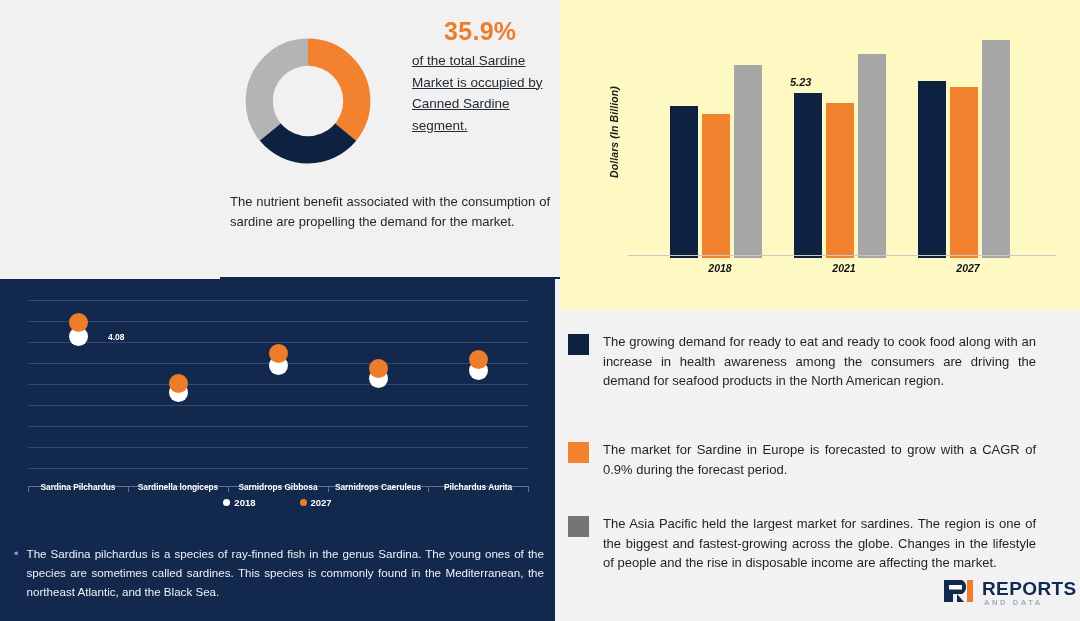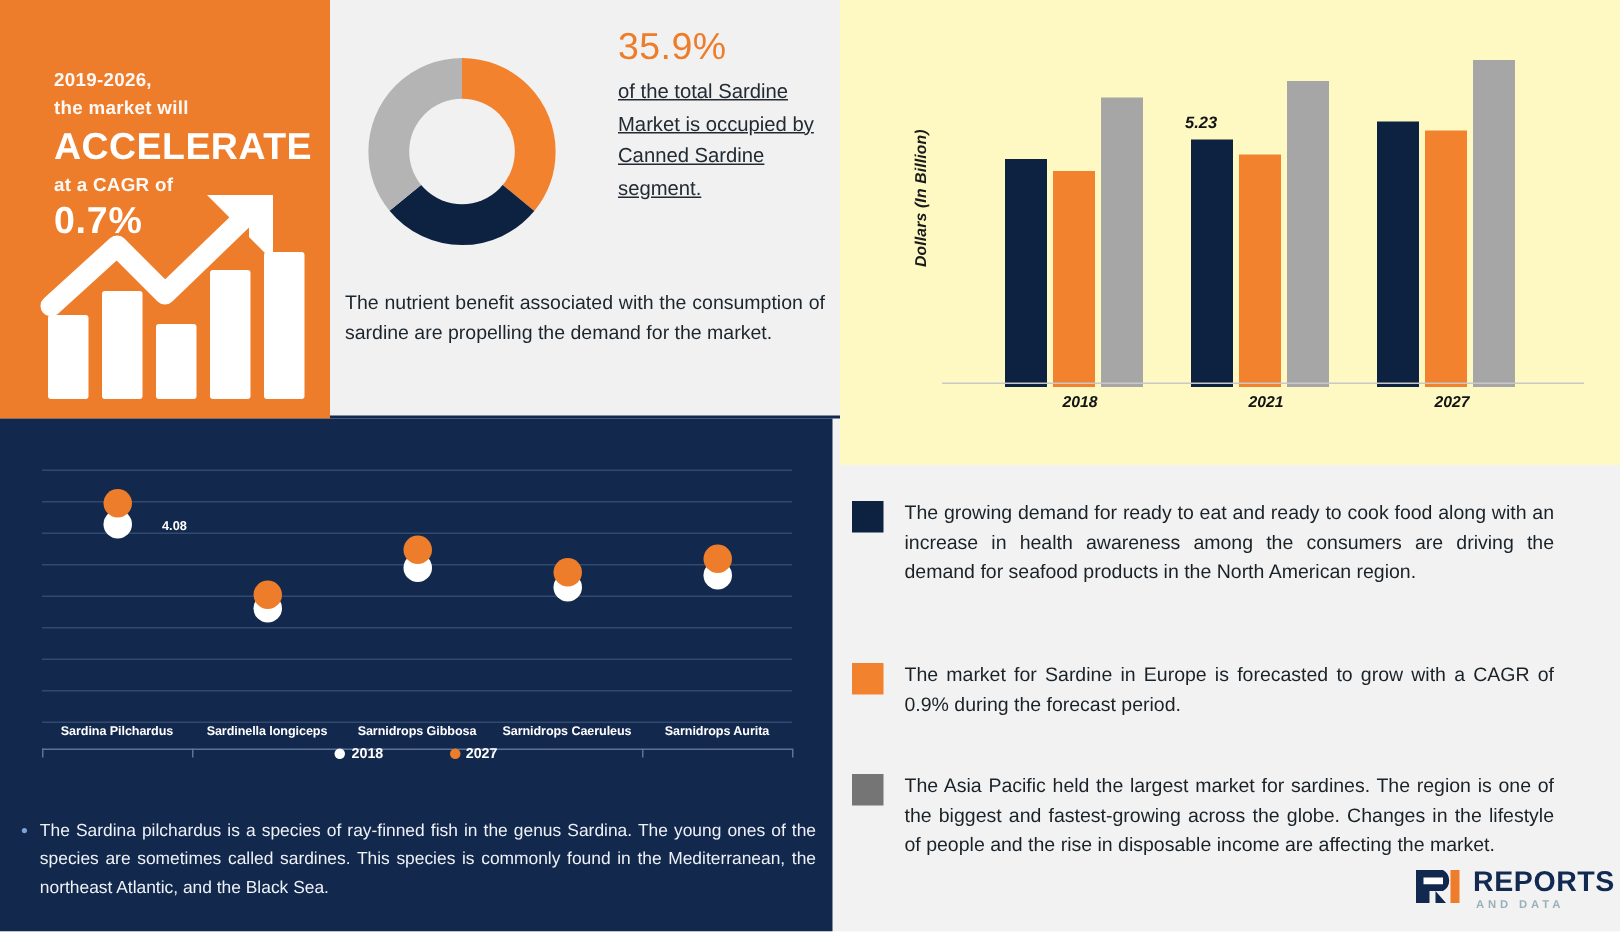--- a/index.html
+++ b/index.html
@@ -26,21 +26,21 @@
   .growth-graphic { position: absolute; left: 26px; top: 128px; width: 186px; height: 140px; }
 
   
   .donut-panel {
     position: absolute; left: 220px; top: 0; width: 340px; height: 279px;
     background: #f1f1f1;
   }
   .donut-wrap { position: absolute; left: 8px; top: 18px; width: 160px; height: 166px; }
   .stat-block { position: absolute; left: 192px; top: 14px; width: 132px; }
   .stat-pct {
-    font-size: 25px; font-weight: 400; color: #ee7d2b; line-height: 34px; letter-spacing: .3px;
+    font-size: 25px; font-weight: 700; color: #ee7d2b; line-height: 34px; letter-spacing: .3px; margin-left: 32px;
   }
   .stat-desc { font-size: 13.5px; color: #222b33; line-height: 21.5px; margin-top: 2px; text-decoration: underline; }
   .nutrient-text {
     position: absolute; left: 10px; top: 192px; width: 320px;
     font-size: 13px; color: #1d252c; line-height: 19.5px; text-align: justify;
   }
   .panel-underline {
     position: absolute; left: 220px; top: 277px; width: 340px; height: 2px; background: #12294f;
   }
 
@@ -71,21 +71,21 @@
     display: flex; justify-content: center; gap: 18px; align-items: center;
   }
   .lg-item { display: flex; align-items: center; gap: 4px; font-size: 10.5px; font-weight: 700; color: #141414; }
   .lg-sw { width: 8px; height: 8px; display: inline-block; }
 
   
   .navy-panel {
     position: absolute; left: 0; top: 279px; width: 555px; height: 342px;
     background: #12284d;
   }
-  .scatter-area { position: absolute; left: 28px; top: 30px; width: 500px; height: 190px; }
+  .scatter-area { position: absolute; left: 28px; top: 17px; width: 500px; height: 190px; }
   .grid-line { position: absolute; left: 0; width: 100%; height: 1px; background: #32496f; }
   .axis-line-h { position: absolute; left: 0; top: 190px; width: 100%; height: 1px; background: #5c7296; }
   .axis-tick { position: absolute; top: 190px; width: 1px; height: 6px; background: #5c7296; }
   .dot { position: absolute; width: 19px; height: 19px; border-radius: 50%; }
   .dot.y2027 { background: #ee7d2b; }
   .dot.y2018 { background: #ffffff; }
   .scatter-label {
     position: absolute; font-size: 8.5px; font-weight: 700; color: #ffffff; white-space: nowrap;
   }
   .scatter-cats {
@@ -126,38 +126,20 @@
   .logo-sub {
     position: absolute; left: 40px; top: 22px;
     font-size: 7.5px; font-weight: 600; color: #9bb0bb; letter-spacing: 2.6px;
   }
 </style>
 </head>
 <body>
 
 <div class="page">
 
-  <div class="accel-panel">
-    <div class="accel-text">
-      <div class="accel-years">2019-2026,</div>
-      <div class="accel-will">the market will</div>
-      <div class="accel-big">ACCELERATE</div>
-      <div class="accel-cagr">at a CAGR of</div>
-      <div class="accel-pct">0.7%</div>
-    </div>
-    <svg class="growth-graphic" viewBox="0 0 186 140">
-      <rect x="6" y="82" width="27" height="56" rx="2" fill="#ffffff"></rect>
-      <rect x="42" y="66" width="27" height="72" rx="2" fill="#ffffff"></rect>
-      <rect x="78" y="88" width="27" height="50" rx="2" fill="#ffffff"></rect>
-      <rect x="114" y="52" width="27" height="86" rx="2" fill="#ffffff"></rect>
-      <rect x="150" y="40" width="27" height="98" rx="2" fill="#ffffff"></rect>
-      <path d="M8 76 L52 36 L84 68 L140 14" stroke="#ffffff" stroke-width="14" fill="none" stroke-linecap="round" stroke-linejoin="round"></path>
-      <path d="M112 2 L156 2 L156 46 L140 30 L140 18 L128 18 Z" fill="#ffffff"></path>
-    </svg>
-  </div>
 
   <div class="donut-panel">
     <svg class="donut-wrap" viewBox="0 0 100 100">
 
       <circle r="25" cx="50" cy="50" fill="transparent" stroke="#f2822e" stroke-width="28" stroke-dasharray="56.4 100.7" stroke-dashoffset="0" transform="rotate(-90 50 50)"></circle>
 
       <circle r="25" cx="50" cy="50" fill="transparent" stroke="#0d2240" stroke-width="28" stroke-dasharray="44.1 113.0" stroke-dashoffset="-56.4" transform="rotate(-90 50 50)"></circle>
 
       <circle r="25" cx="50" cy="50" fill="transparent" stroke="#b4b4b4" stroke-width="28" stroke-dasharray="56.6 100.5" stroke-dashoffset="-100.5" transform="rotate(-90 50 50)"></circle>
       <circle r="22" cx="50" cy="50" fill="#f1f1f1"></circle>
@@ -226,21 +208,21 @@
         <div class="dot y2018" style="left: 340.5px; top: 72.7115px;"></div>
         <div class="dot y2027" style="left: 340.5px; top: 62.8462px;"></div>
         <div class="dot y2018" style="left: 440.5px; top: 65.4038px;"></div>
         <div class="dot y2027" style="left: 440.5px; top: 54.4423px;"></div>
       </div>
     <div class="scatter-cats" id="scatter-cats">
         <div class="scatter-cat">Sardina Pilchardus</div>
         <div class="scatter-cat">Sardinella longiceps</div>
         <div class="scatter-cat">Sarnidrops Gibbosa</div>
         <div class="scatter-cat">Sarnidrops Caeruleus</div>
-        <div class="scatter-cat">Sarnidrops Aurita</div>
+        <div class="scatter-cat">Pilchardus Aurita</div>
       </div>
     <div class="scatter-legend" id="scatter-legend">
         <div class="sl-item">
           <span class="sl-dot" style="background: rgb(255, 255, 255);"></span>
           <span>2018</span>
         </div>
         <div class="sl-item">
           <span class="sl-dot" style="background: rgb(238, 125, 43);"></span>
           <span>2027</span>
         </div>

